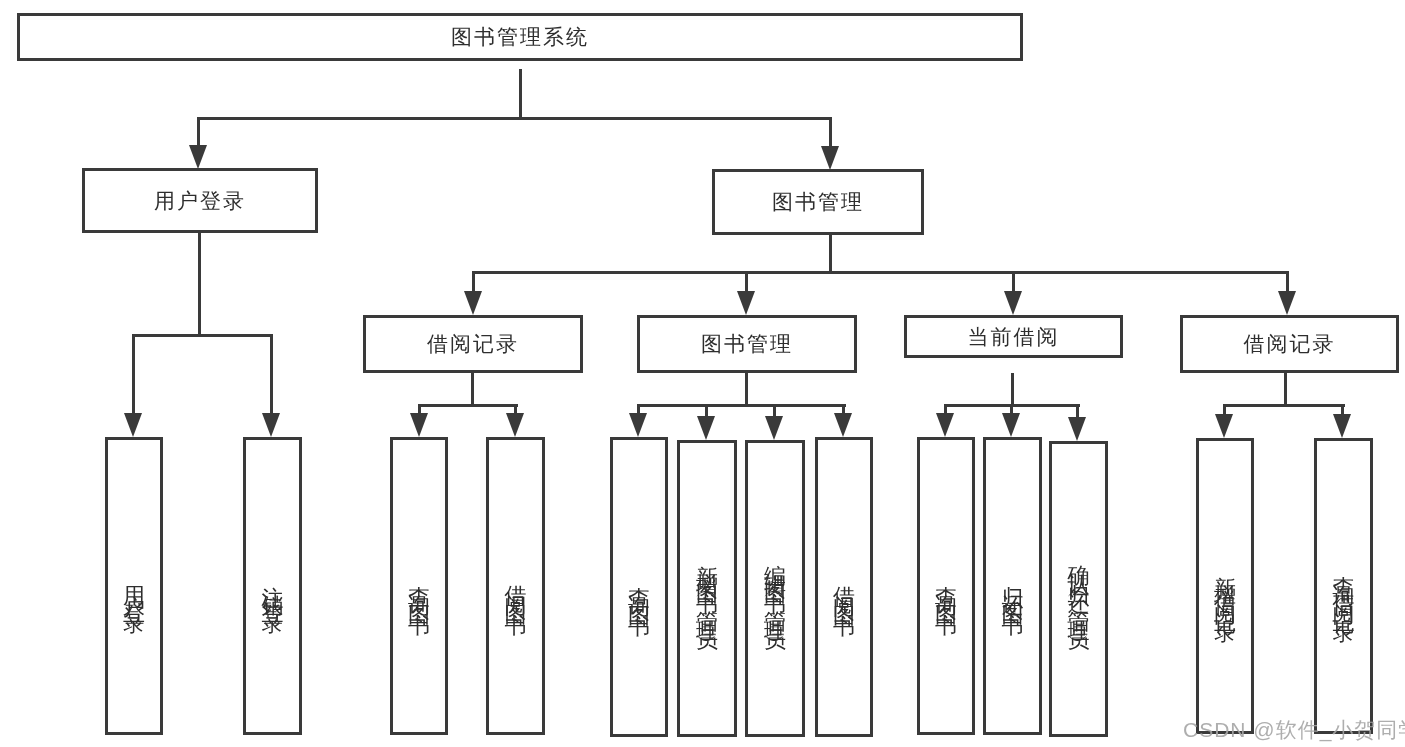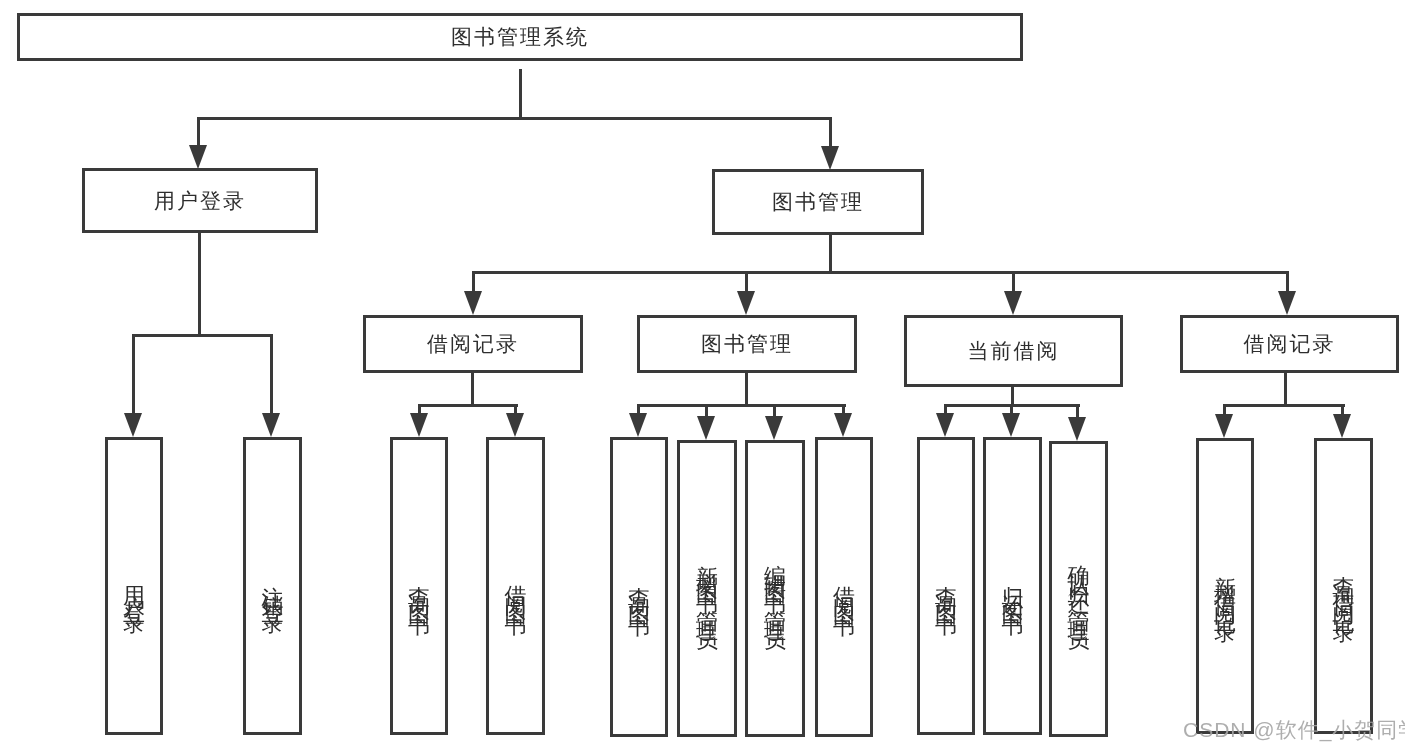--- a/index.html
+++ b/index.html
@@ -39,21 +39,21 @@
 
 <div class="canvas">
 
   <div class="node" style="left:17px;top:13px;width:1006px;height:48px">图书管理系统</div>
 
   <div class="node" style="left:82px;top:168px;width:236px;height:65px">用户登录</div>
   <div class="node" style="left:712px;top:169px;width:212px;height:66px">图书管理</div>
 
   <div class="node" style="left:363px;top:315px;width:220px;height:58px">借阅记录</div>
   <div class="node" style="left:637px;top:315px;width:220px;height:58px">图书管理</div>
-  <div class="node" style="left:904px;top:315px;width:219px;height:72px">当前借阅</div>
+  <div class="node" style="left:904px;top:315px;width:219px;height:43px">当前借阅</div>
   <div class="node" style="left:1180px;top:315px;width:219px;height:58px">借阅记录</div>
 
   <div class="node v" style="left:105px;top:437px;width:58px;height:298px">用户登录</div>
   <div class="node v" style="left:243px;top:437px;width:59px;height:298px">注销登录</div>
 
   <div class="node v" style="left:390px;top:437px;width:58px;height:298px">查询图书</div>
   <div class="node v" style="left:486px;top:437px;width:59px;height:298px">借阅图书</div>
 
   <div class="node v" style="left:610px;top:437px;width:58px;height:300px">查询图书</div>
   <div class="node v" style="left:677px;top:440px;width:60px;height:297px">新增图书（管理员）</div>

